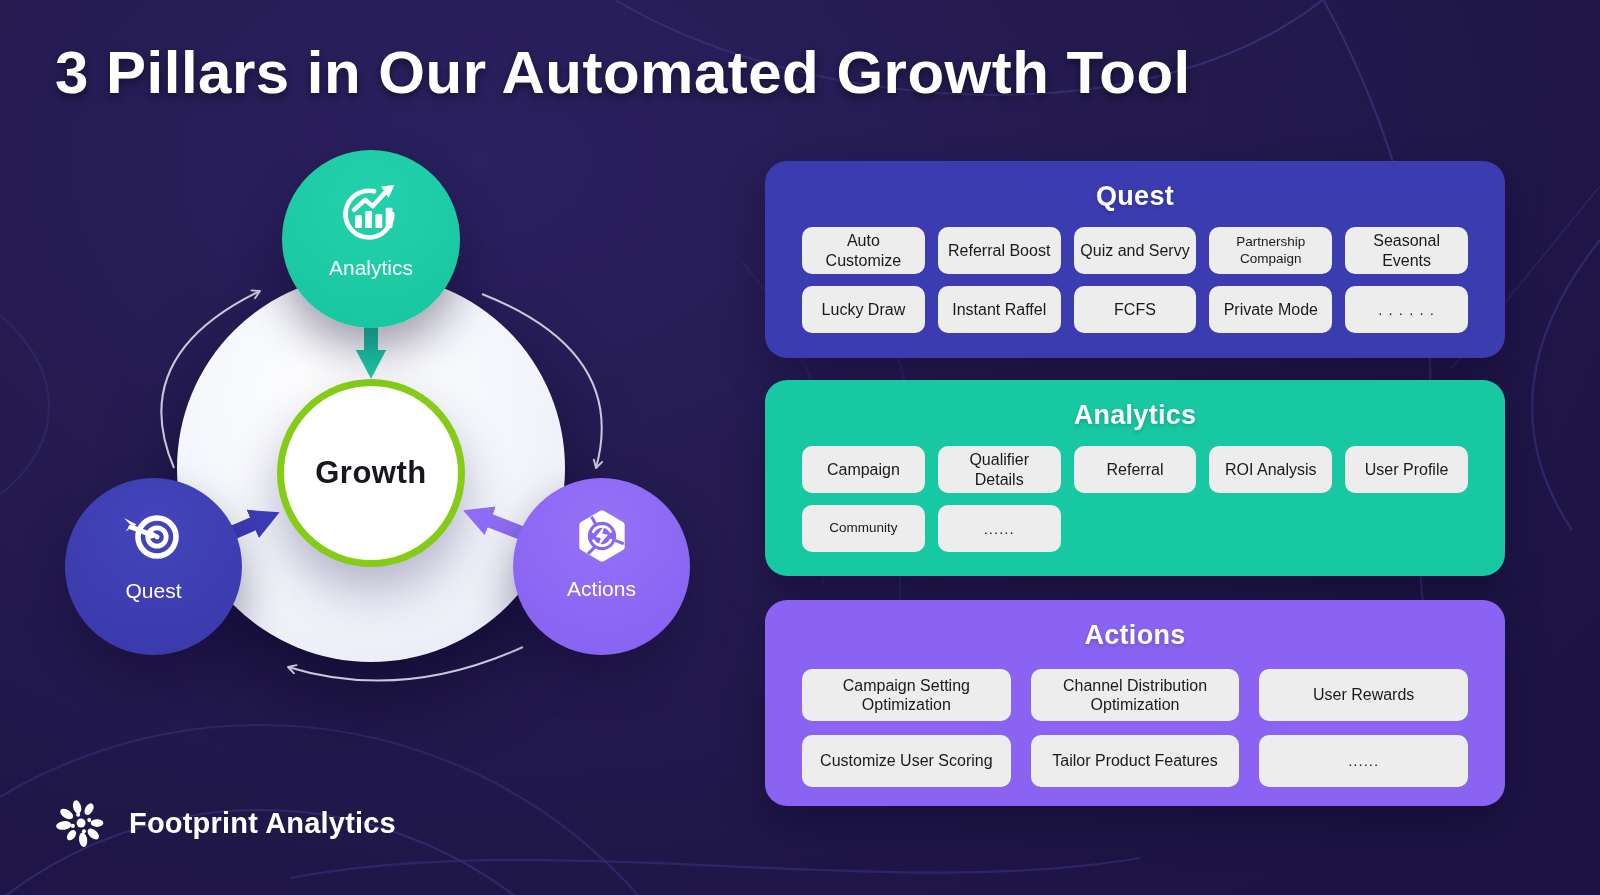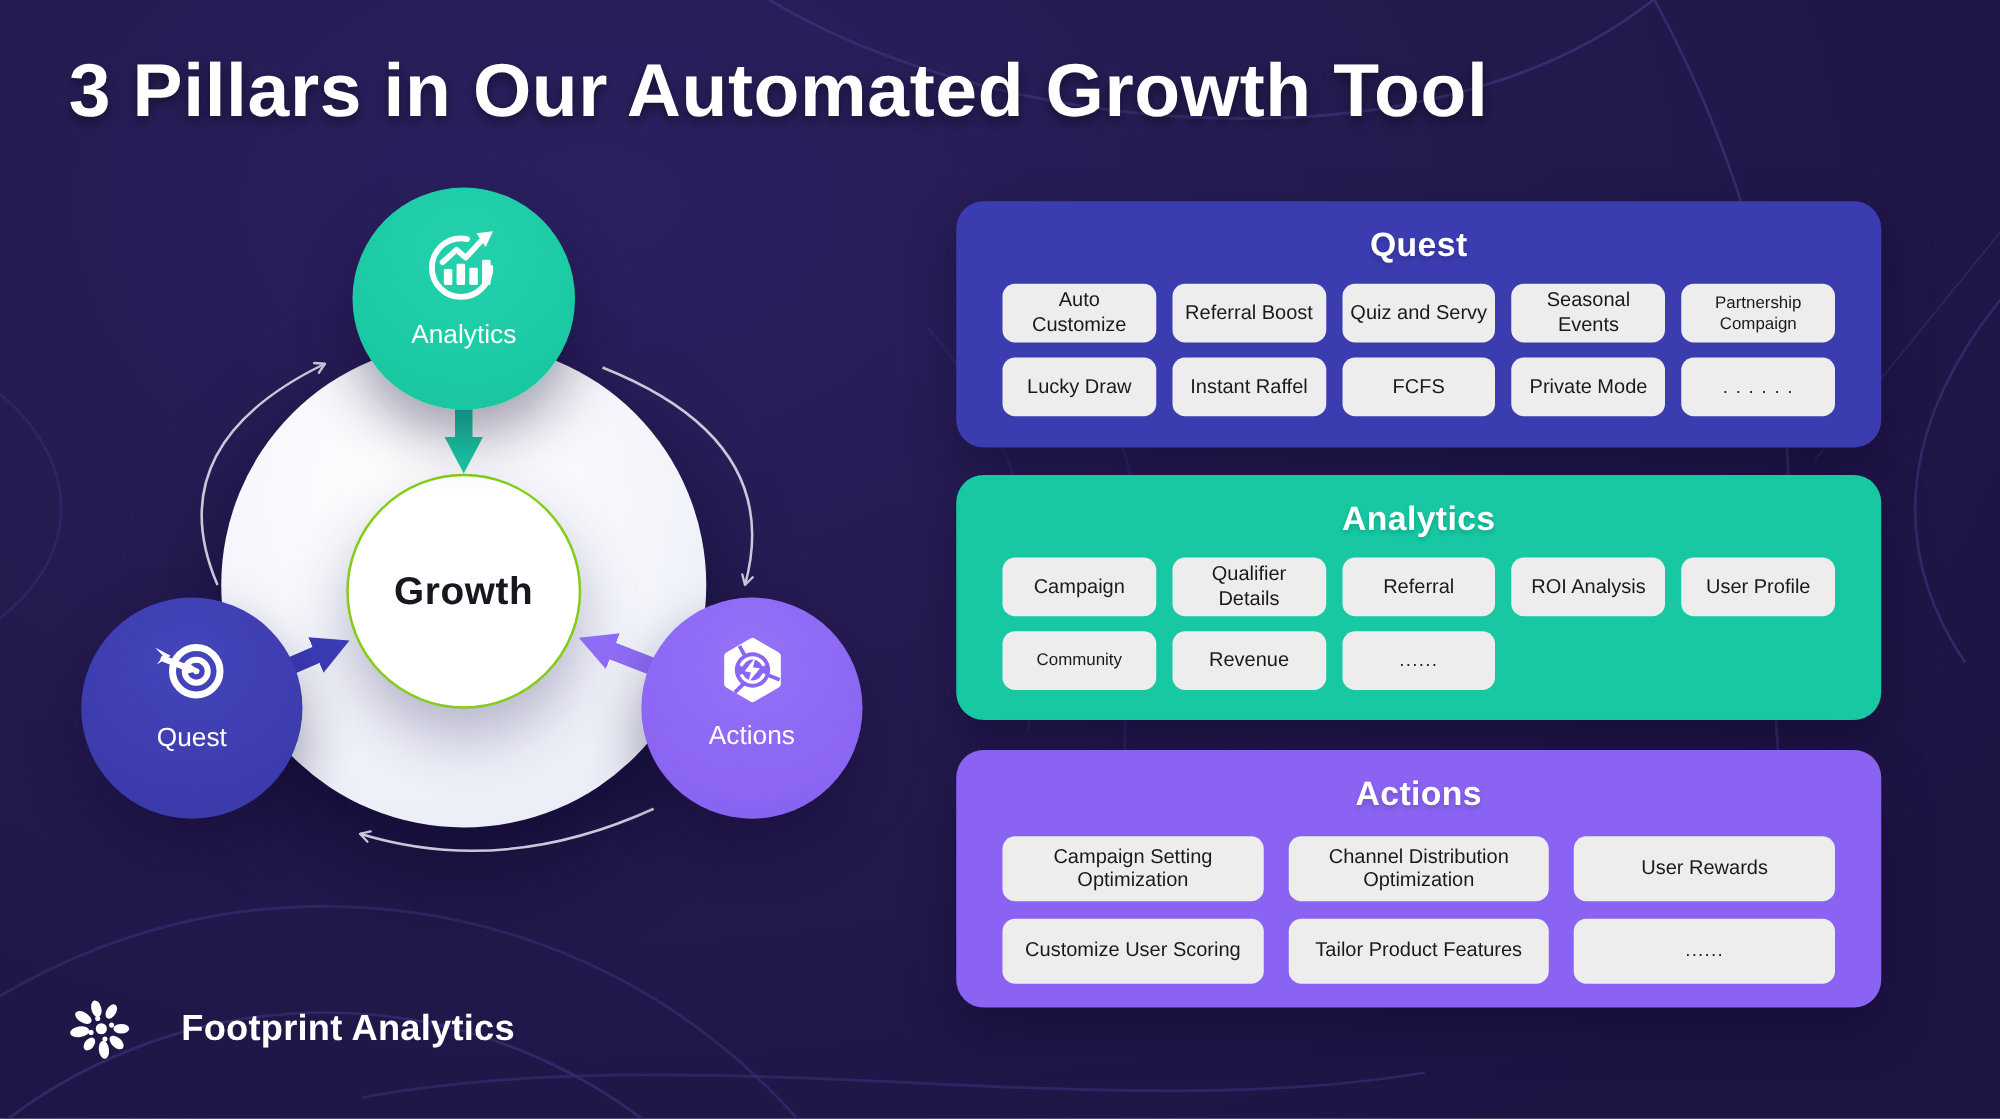--- a/index.html
+++ b/index.html
@@ -26,21 +26,21 @@
   
   .big-circle {
     position:absolute; left:177px; top:274px; width:388px; height:388px;
     border-radius:50%; z-index:1;
     background:radial-gradient(circle at 42% 32%, #ffffff 0%, #f3f5fb 55%, #e4e7f3 100%);
     box-shadow:0 35px 70px rgba(8,4,34,.55);
   }
   .growth-circle {
     position:absolute; left:277px; top:379px; width:188px; height:188px;
     border-radius:50%; z-index:2;
-    background:#ffffff; border:2px solid #84cc16;
+    background:#ffffff; border:7px solid #84cc16;
     box-shadow:0 24px 48px rgba(38,28,92,.30);
     display:flex; align-items:center; justify-content:center;
   }
   .growth-label { font-size:31px; font-weight:bold; color:#17171f; letter-spacing:.5px; }
 
   #diagram-arrows { position:absolute; inset:0; z-index:3; pointer-events:none; }
 
   .pillar-circle {
     position:absolute; z-index:4; border-radius:50%;
     display:flex; flex-direction:column; align-items:center;
@@ -78,21 +78,21 @@
     display:flex; align-items:center; justify-content:center; text-align:center;
     color:#1a1a1a; font-size:16px; line-height:1.2; padding:3px 6px;
   }
   .cols3 .chip { height:52px; }
   .chip.sm { font-size:13.5px; }
   .chip.dots { font-size:15px; letter-spacing:1px; color:#222; }
 
   
   .brand {
     position:absolute; left:52px; top:792px; z-index:6;
-    display:flex; align-items:center; gap:31px;
+    display:flex; align-items:center; gap:15px;
   }
   .brand-name { font-size:29px; font-weight:bold; letter-spacing:.2px; }
 </style>
 </head>
 <body>
 
 <svg id="bg-decor" width="1600" height="895" viewBox="0 0 1600 895">
   <g fill="none" stroke="#372c70" stroke-width="2.2">
     <path d="M 600 -10 C 780 110, 1160 150, 1340 -15"></path>
     <path d="M 1318 -10 C 1408 150, 1448 330, 1424 500 C 1410 600, 1436 700, 1478 770" opacity=".9"></path>
@@ -183,40 +183,39 @@
   </svg>
   <span class="label">Actions</span>
 </div>
 
 <section class="panel panel-quest">
   <div class="panel-title">Quest</div>
   <div class="chip-grid">
     <div class="chip">Auto Customize</div>
     <div class="chip">Referral Boost</div>
     <div class="chip">Quiz and Servy</div>
+    <div class="chip sm">Partnership Compaign</div>
     <div class="chip">Seasonal Events</div>
-    <div class="chip sm">Partnership Compaign</div>
     <div class="chip">Lucky Draw</div>
     <div class="chip">Instant Raffel</div>
     <div class="chip">FCFS</div>
     <div class="chip">Private Mode</div>
     <div class="chip dots">. . . . . .</div>
   </div>
 </section>
 
 <section class="panel panel-analytics">
   <div class="panel-title">Analytics</div>
   <div class="chip-grid">
     <div class="chip">Campaign</div>
     <div class="chip">Qualifier Details</div>
     <div class="chip">Referral</div>
     <div class="chip">ROI Analysis</div>
     <div class="chip">User Profile</div>
     <div class="chip sm">Community</div>
-    <div class="chip">Revenue</div>
     <div class="chip dots">......</div>
   </div>
 </section>
 
 <section class="panel panel-actions">
   <div class="panel-title">Actions</div>
   <div class="chip-grid cols3">
     <div class="chip">Campaign Setting Optimization</div>
     <div class="chip">Channel Distribution Optimization</div>
     <div class="chip">User Rewards</div>

